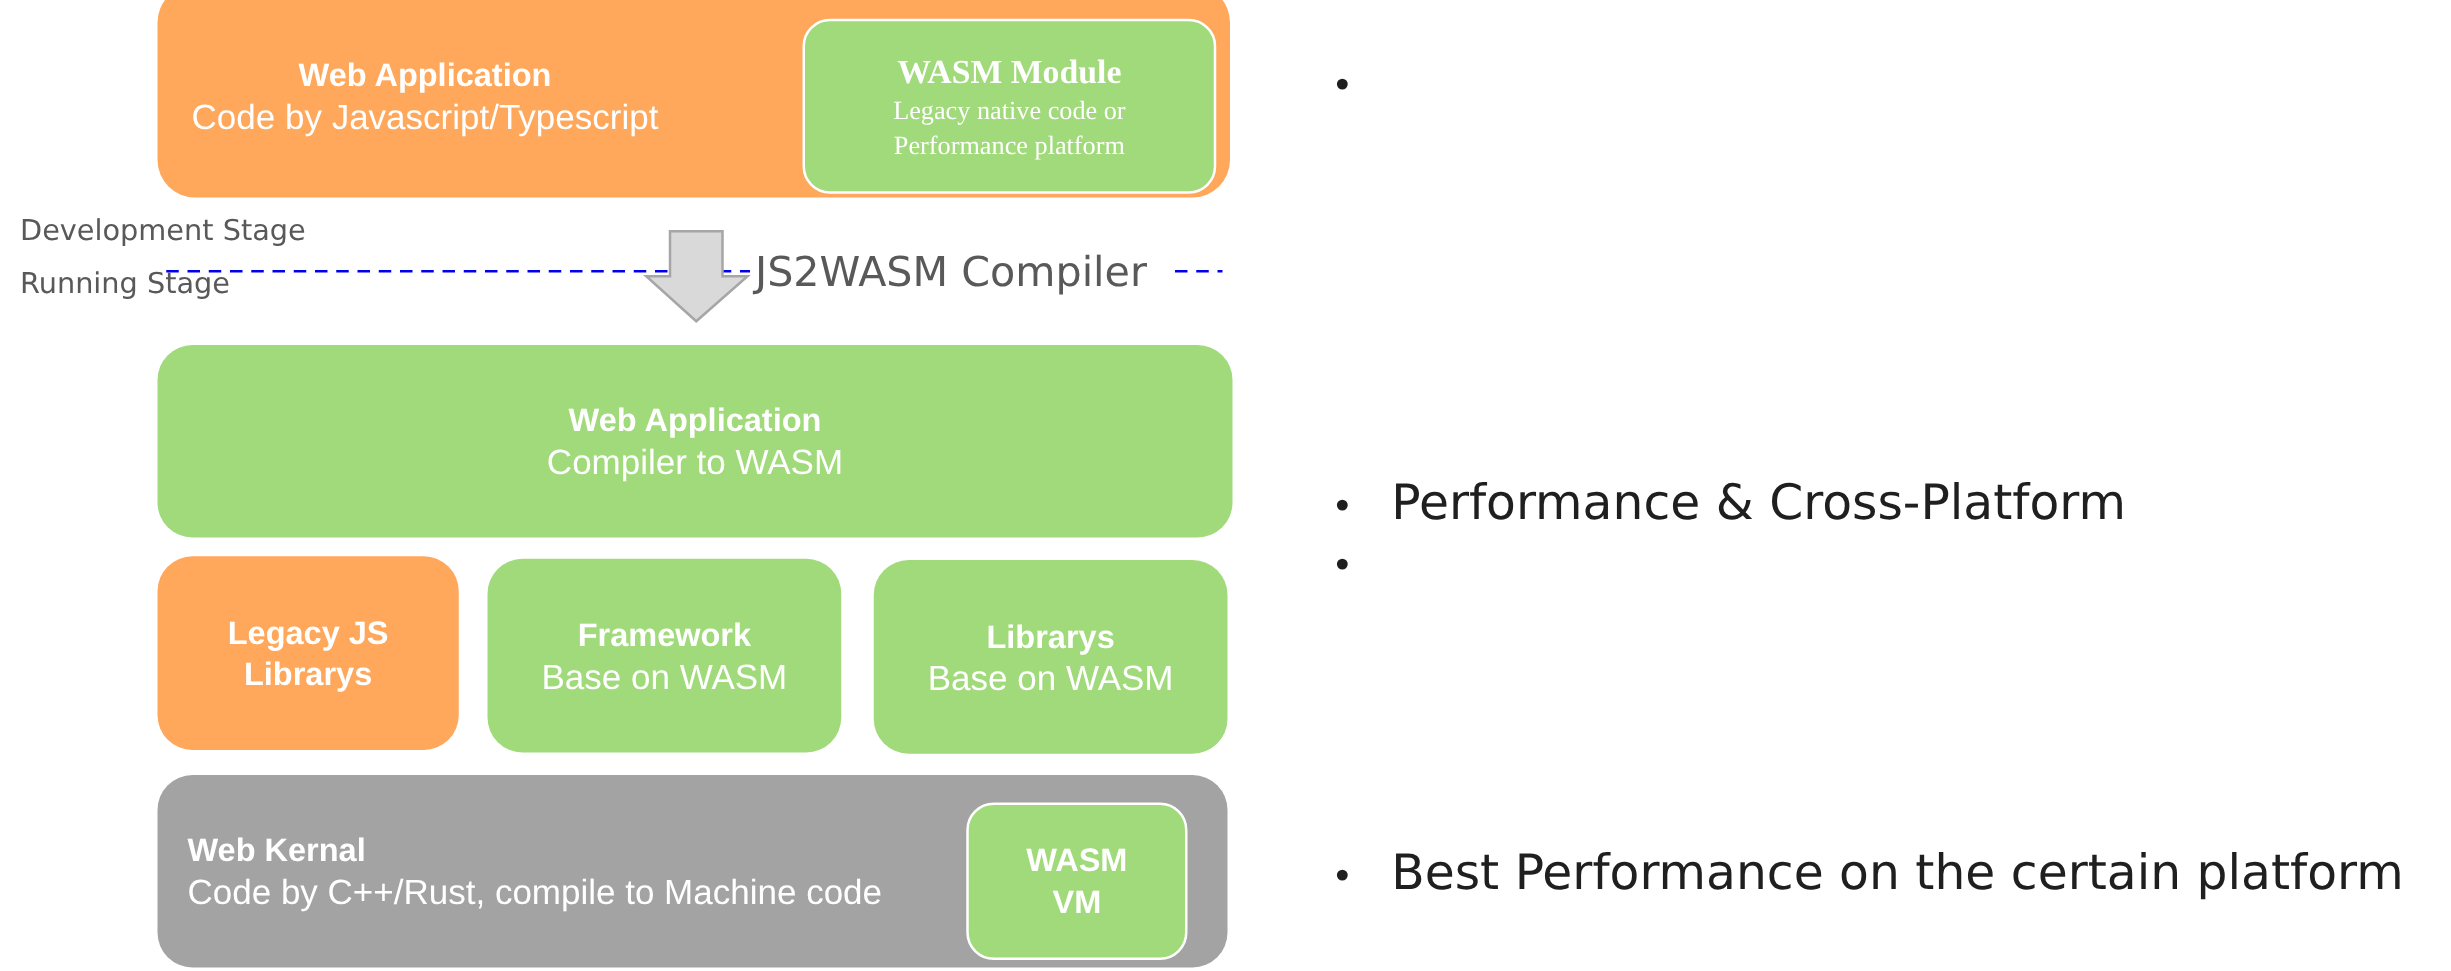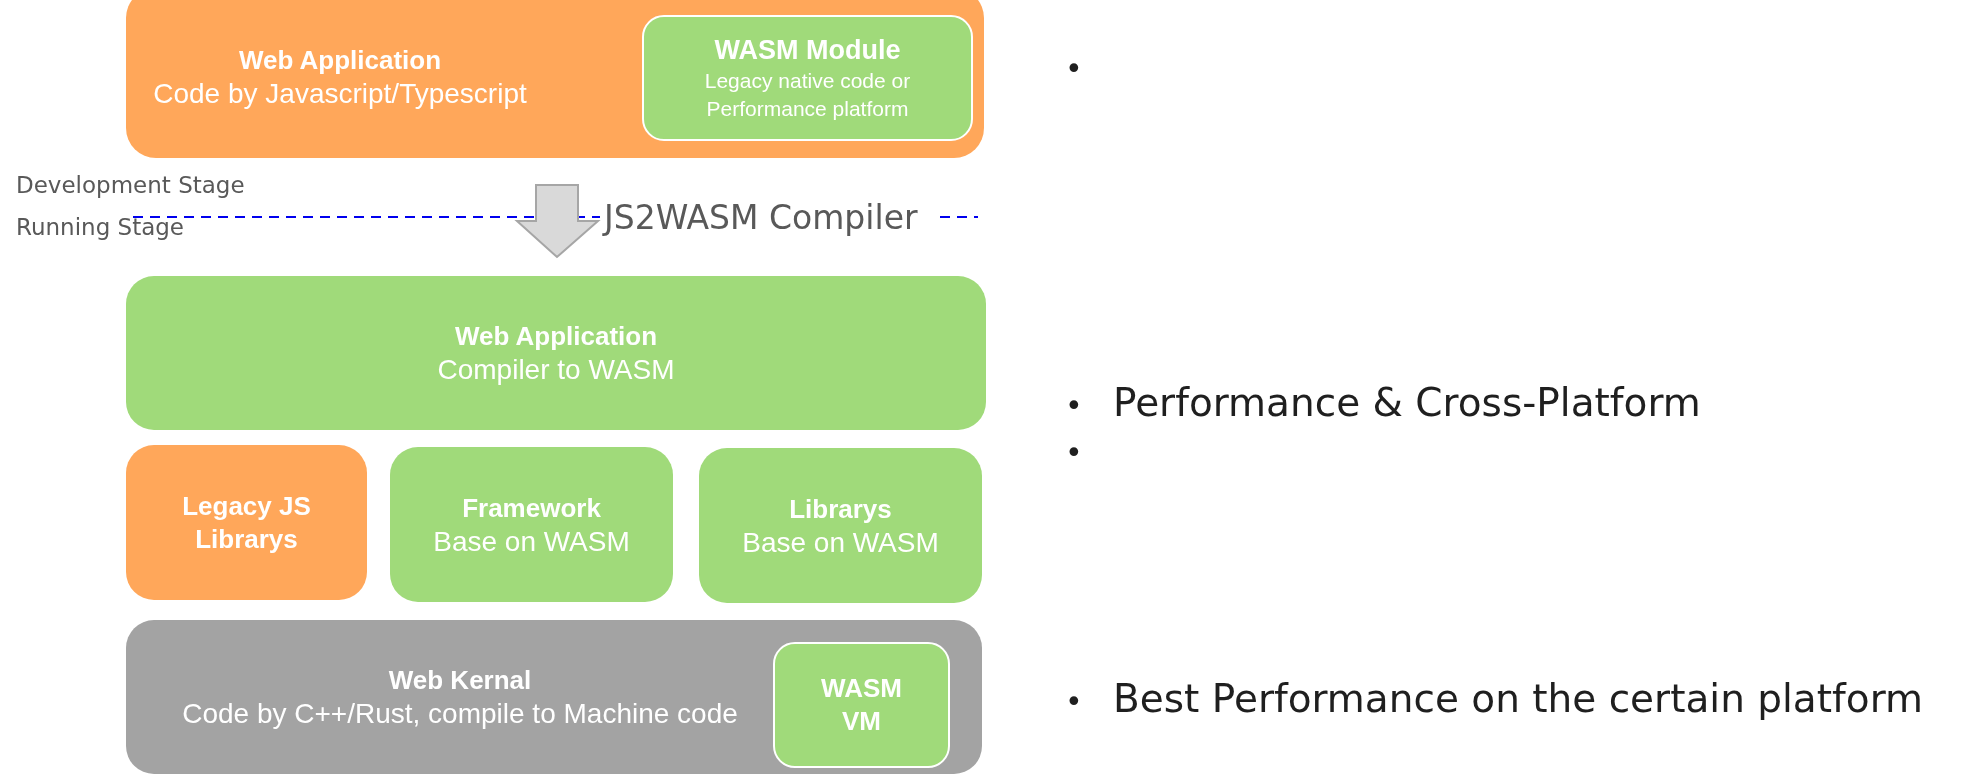--- a/index.html
+++ b/index.html
@@ -21,21 +21,21 @@
 </style>
 </head>
 <body>
 
 <div class="box orange" style="left:126px; top:-12px; width:858px; height:170px; border-radius:30px;">
 </div>
 <div class="abs" style="left:126px; top:44px; width:428px; text-align:center; color:#fff;">
   <div class="t-bold">Web Application</div>
   <div class="t-norm">Code by Javascript/Typescript</div>
 </div>
-<div class="box green inner" style="left:642px; top:15px; width:331px; height:126px;">
+<div class="box green inner" style="left:642px; top:15px; width:331px; height:140px;font-family:Liberation Serif, serif;">
   <div class="t-mod-title">WASM Module</div>
   <div class="t-small">Legacy native code or</div>
   <div class="t-small">Performance platform</div>
 </div>
 
 <div class="stage-label" style="top:172px;">Development Stage</div>
 <div class="stage-label" style="top:214px;">Running Stage</div>
 
 <svg class="abs" style="left:0; top:170px;" width="1000" height="100">
   <line x1="133" y1="47" x2="600" y2="47" stroke="#0000ee" stroke-width="2" stroke-dasharray="10,7"></line>
@@ -57,21 +57,21 @@
   <div class="t-bold">Framework</div>
   <div class="t-norm">Base on WASM</div>
 </div>
 <div class="box green" style="left:699px; top:448px; width:283px; height:155px;">
   <div class="t-bold">Librarys</div>
   <div class="t-norm">Base on WASM</div>
 </div>
 
 <div class="box gray" style="left:126px; top:620px; width:856px; height:154px;">
 </div>
-<div class="abs" style="left:150px; top:664px; width:620px; text-align:center; color:#fff;">
+<div class="abs" style="left:150px; top:664px; width:620px; color:#fff;">
   <div class="t-bold">Web Kernal</div>
   <div class="t-norm">Code by C++/Rust, compile to Machine code</div>
 </div>
 <div class="box green inner" style="left:773px; top:642px; width:177px; height:126px;">
   <div class="t-bold">WASM</div>
   <div class="t-bold">VM</div>
 </div>
 
 <div class="bullet-line" style="top:44px;">
   <span class="bullet-dot">•</span>

